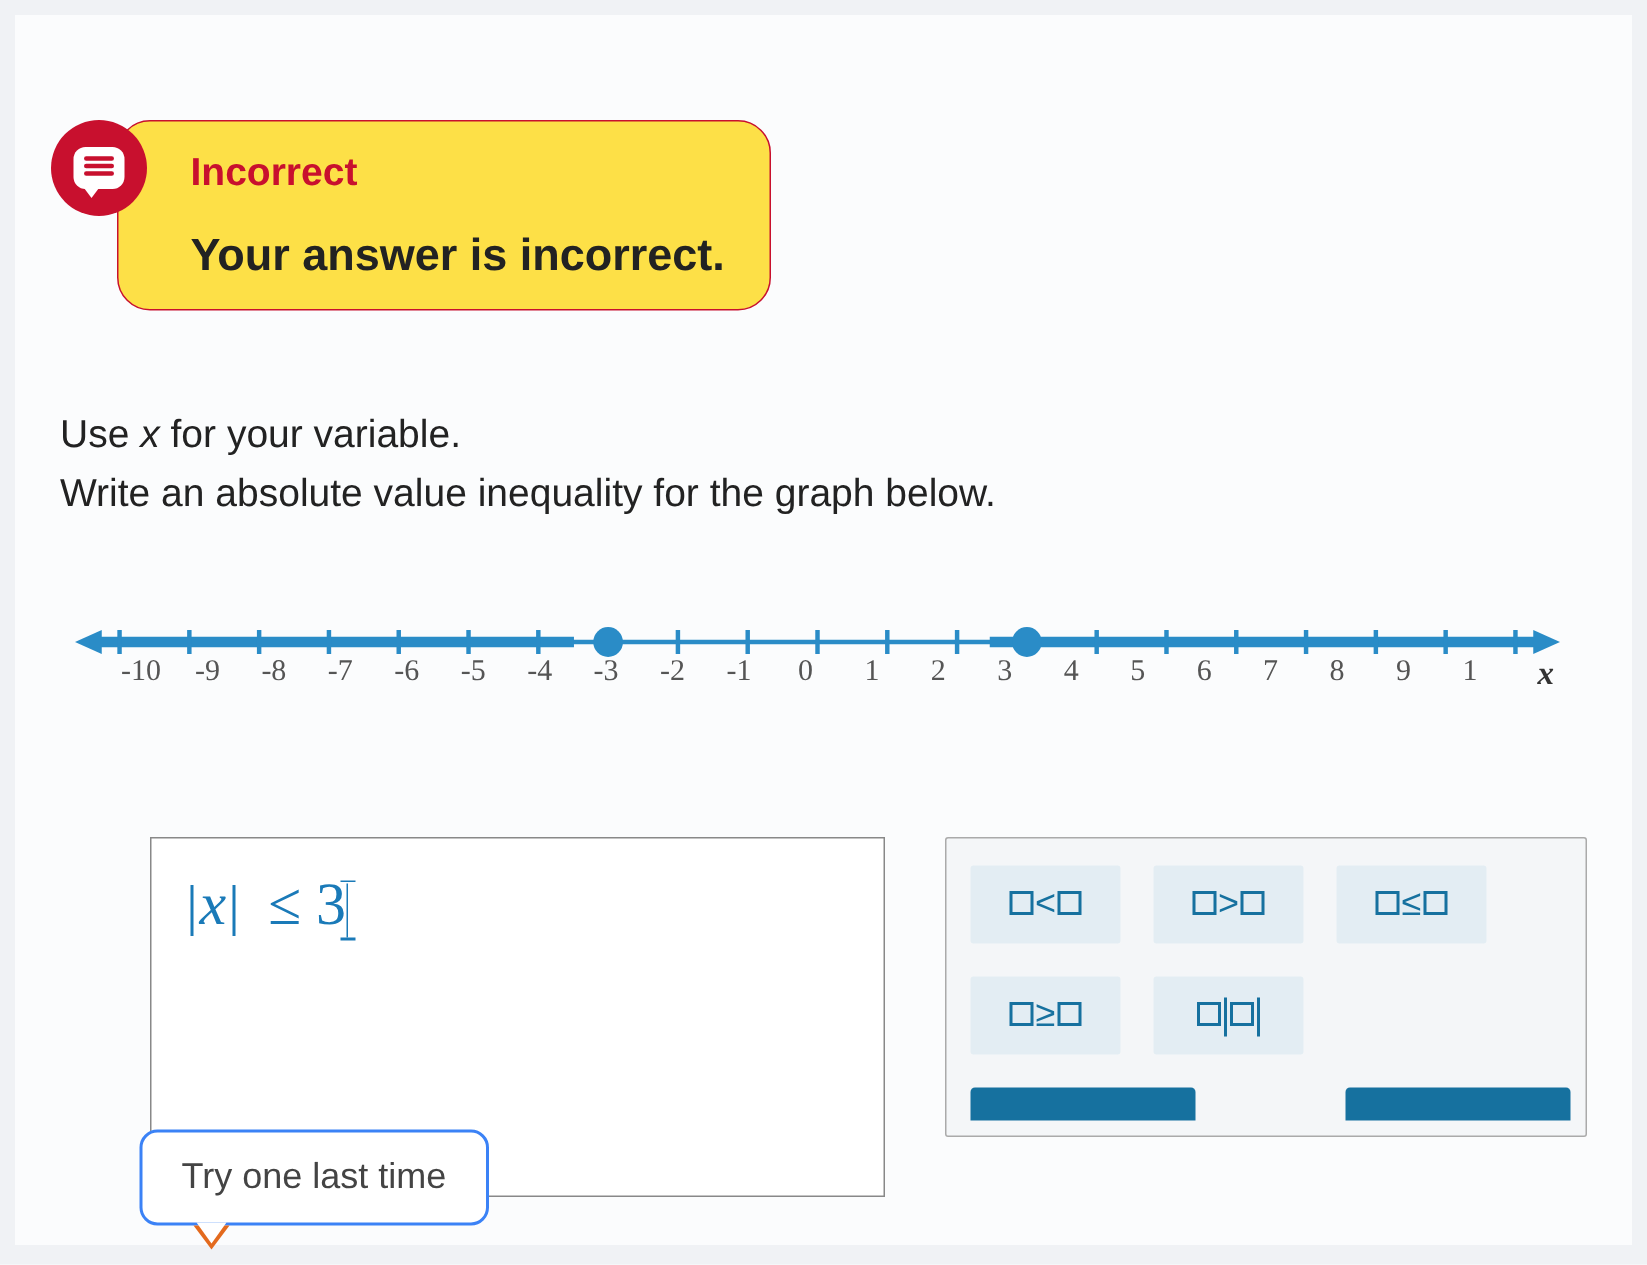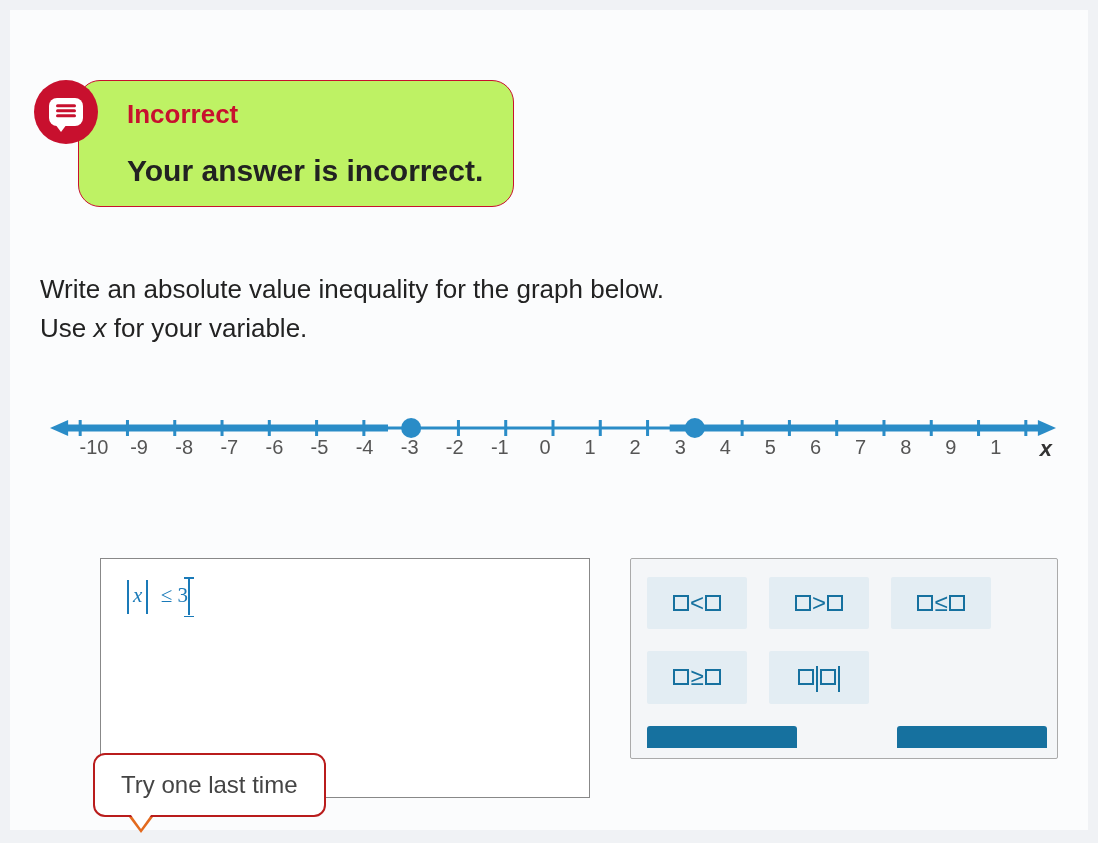--- a/index.html
+++ b/index.html
@@ -70,21 +70,21 @@
     background: #c8102e;
     margin: 2px 0;
     border-radius: 2px;
   }
 
   .feedback-box {
     margin-left: -20px;
     padding: 18px 30px 18px 48px;
     border: 1.5px solid #c8102e;
     border-radius: 22px;
-    background: #bef264;
+    background: #fde047;
     min-height: 110px;
     display: flex;
     flex-direction: column;
     justify-content: flex-end;
   }
   .feedback-title {
     color: #c8102e;
     font-weight: bold;
     font-size: 26px;
     margin-bottom: 24px;
@@ -98,23 +98,24 @@
   .question {
     margin: 200px 30px 0 30px;
     font-size: 26px;
     line-height: 1.5;
     color: #222;
   }
   .question .var { font-style: italic; }
 
   
   .numberline-wrap {
-    margin: 60px 32px 0 40px;
+    margin: 60px 48px 0 40px;
     position: relative;
     height: 60px;
+    font-family: Liberation Serif, serif;
   }
   .nl-svg { width: 100%; height: 60px; }
   .nl-labels {
     display: flex;
     justify-content: space-between;
     position: absolute;
     top: 28px;
     left: 24px;
     right: 40px;
     font-size: 20px;
@@ -141,21 +142,21 @@
   .answer-box {
     width: 490px;
     height: 240px;
     border: 1.5px solid #888;
     background: #fff;
     position: relative;
     padding: 20px 24px;
   }
   .answer-math {
     font-family: "Times New Roman", serif;
-    font-size: 21px;
+    font-size: 40px;
     color: #1a7ab8;
   }
   .answer-math .bar {
     display: inline-block;
     width: 2px;
     height: 34px;
     background: #1a7ab8;
     vertical-align: middle;
     margin: 0 2px;
   }
@@ -182,21 +183,21 @@
     left: 0; top: 0; bottom: 0;
     width: 1.5px;
     background: #1a7ab8;
   }
 
   
   .try-bubble {
     position: absolute;
     left: -8px;
     bottom: -20px;
-    border: 2px solid #b91c1c;
+    border: 2px solid #3b82f6;
     border-radius: 12px;
     padding: 16px 26px;
     font-size: 24px;
     color: #444;
     background: #fff;
   }
   .try-bubble::after {
     content: "";
     position: absolute;
     bottom: -14px;
@@ -285,24 +286,24 @@
           <div></div>
         </div>
     </div>
     <div class="feedback-box">
       <div class="feedback-title">Incorrect</div>
       <div class="feedback-msg">Your answer is incorrect.</div>
     </div>
   </div>
 
   <div class="question">
-    <div>Write an absolute value inequality for the graph below.</div>
     <div>
       <span>Use </span><span class="var">x</span><span> for your variable.</span>
     </div>
+    <div>Write an absolute value inequality for the graph below.</div>
   </div>
 
   <div class="numberline-wrap">
     <svg class="nl-svg" viewBox="0 0 1000 60" preserveAspectRatio="none">
 
       <line x1="10" y1="20" x2="990" y2="20" stroke="#2a8cc7" stroke-width="3"></line>
 
       <polygon points="0,20 18,12 18,28" fill="#2a8cc7"></polygon>
 
       <polygon points="1000,20 982,12 982,28" fill="#2a8cc7"></polygon>

